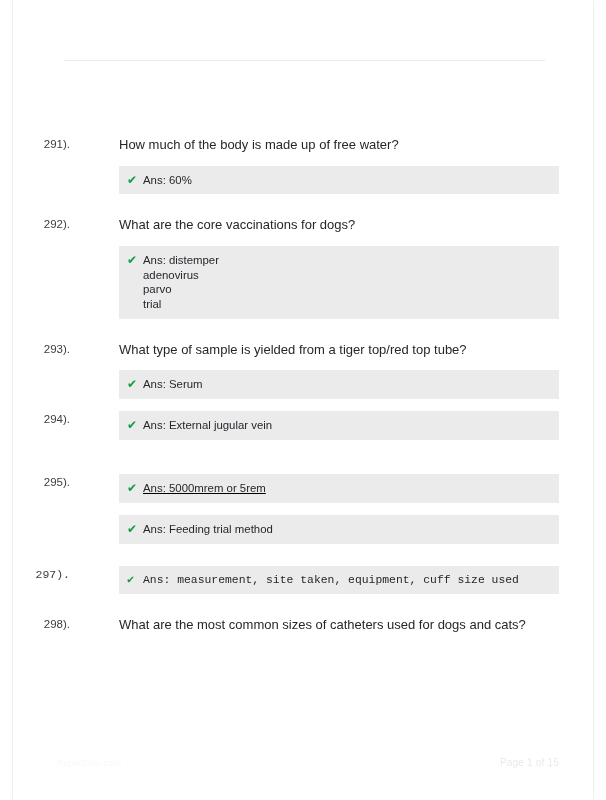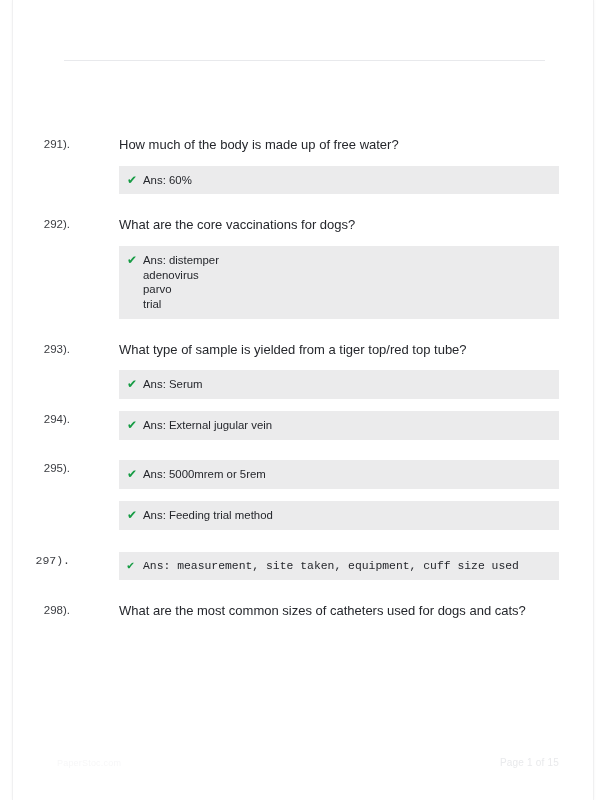--- a/index.html
+++ b/index.html
@@ -200,29 +200,29 @@
         </div>
         <div class="qa-item" style="">
           <div class="q-row">
             <div class="q-number">293).</div>
             <div class="q-text">What type of sample is yielded from a tiger top/red top tube?</div>
           </div>
           <div class="a-box" style="margin-top: 12px;">
             <div class="a-line first"><span class="check-icon">✔</span><span>Ans: Serum</span></div>
           </div>
         </div>
-        <div class="qa-item" style="margin-bottom: 20px;">
+        <div class="qa-item" style="margin-bottom: 34px;">
           <div class="q-row">
             <div class="q-number">294).</div>
           </div>
           <div class="a-box" style="margin-top: 12px;">
             <div class="a-line first"><span class="check-icon">✔</span><span>Ans: External jugular vein</span></div>
           </div>
         </div>
-        <div class="qa-item" style="margin-bottom: 7px;">
+        <div class="qa-item" style="margin-bottom: 7px; text-decoration: underline;">
           <div class="q-row">
             <div class="q-number">295).</div>
           </div>
           <div class="a-box" style="margin-top: 12px;">
             <div class="a-line first"><span class="check-icon">✔</span><span>Ans: 5000mrem or 5rem</span></div>
           </div>
         </div>
         <div class="qa-item" style="margin-bottom: 22px;">
           <div class="a-box" style="margin-top: 12px;">
             <div class="a-line first"><span class="check-icon">✔</span><span>Ans: Feeding trial method</span></div>

